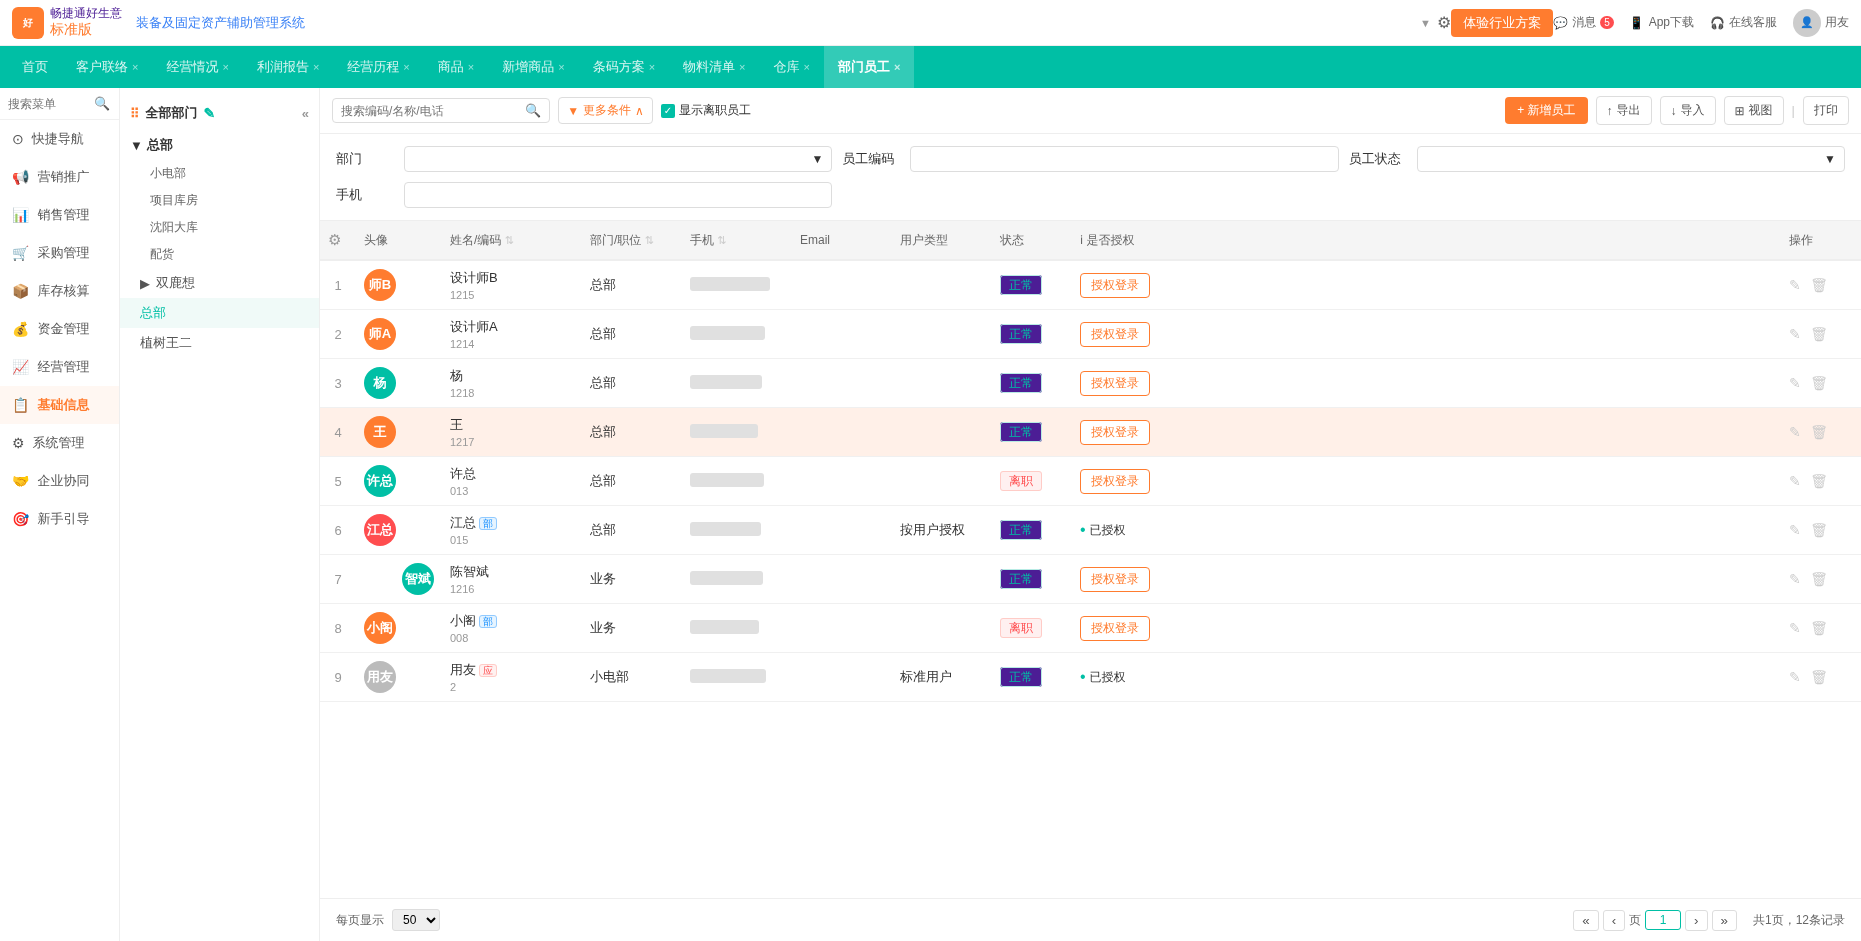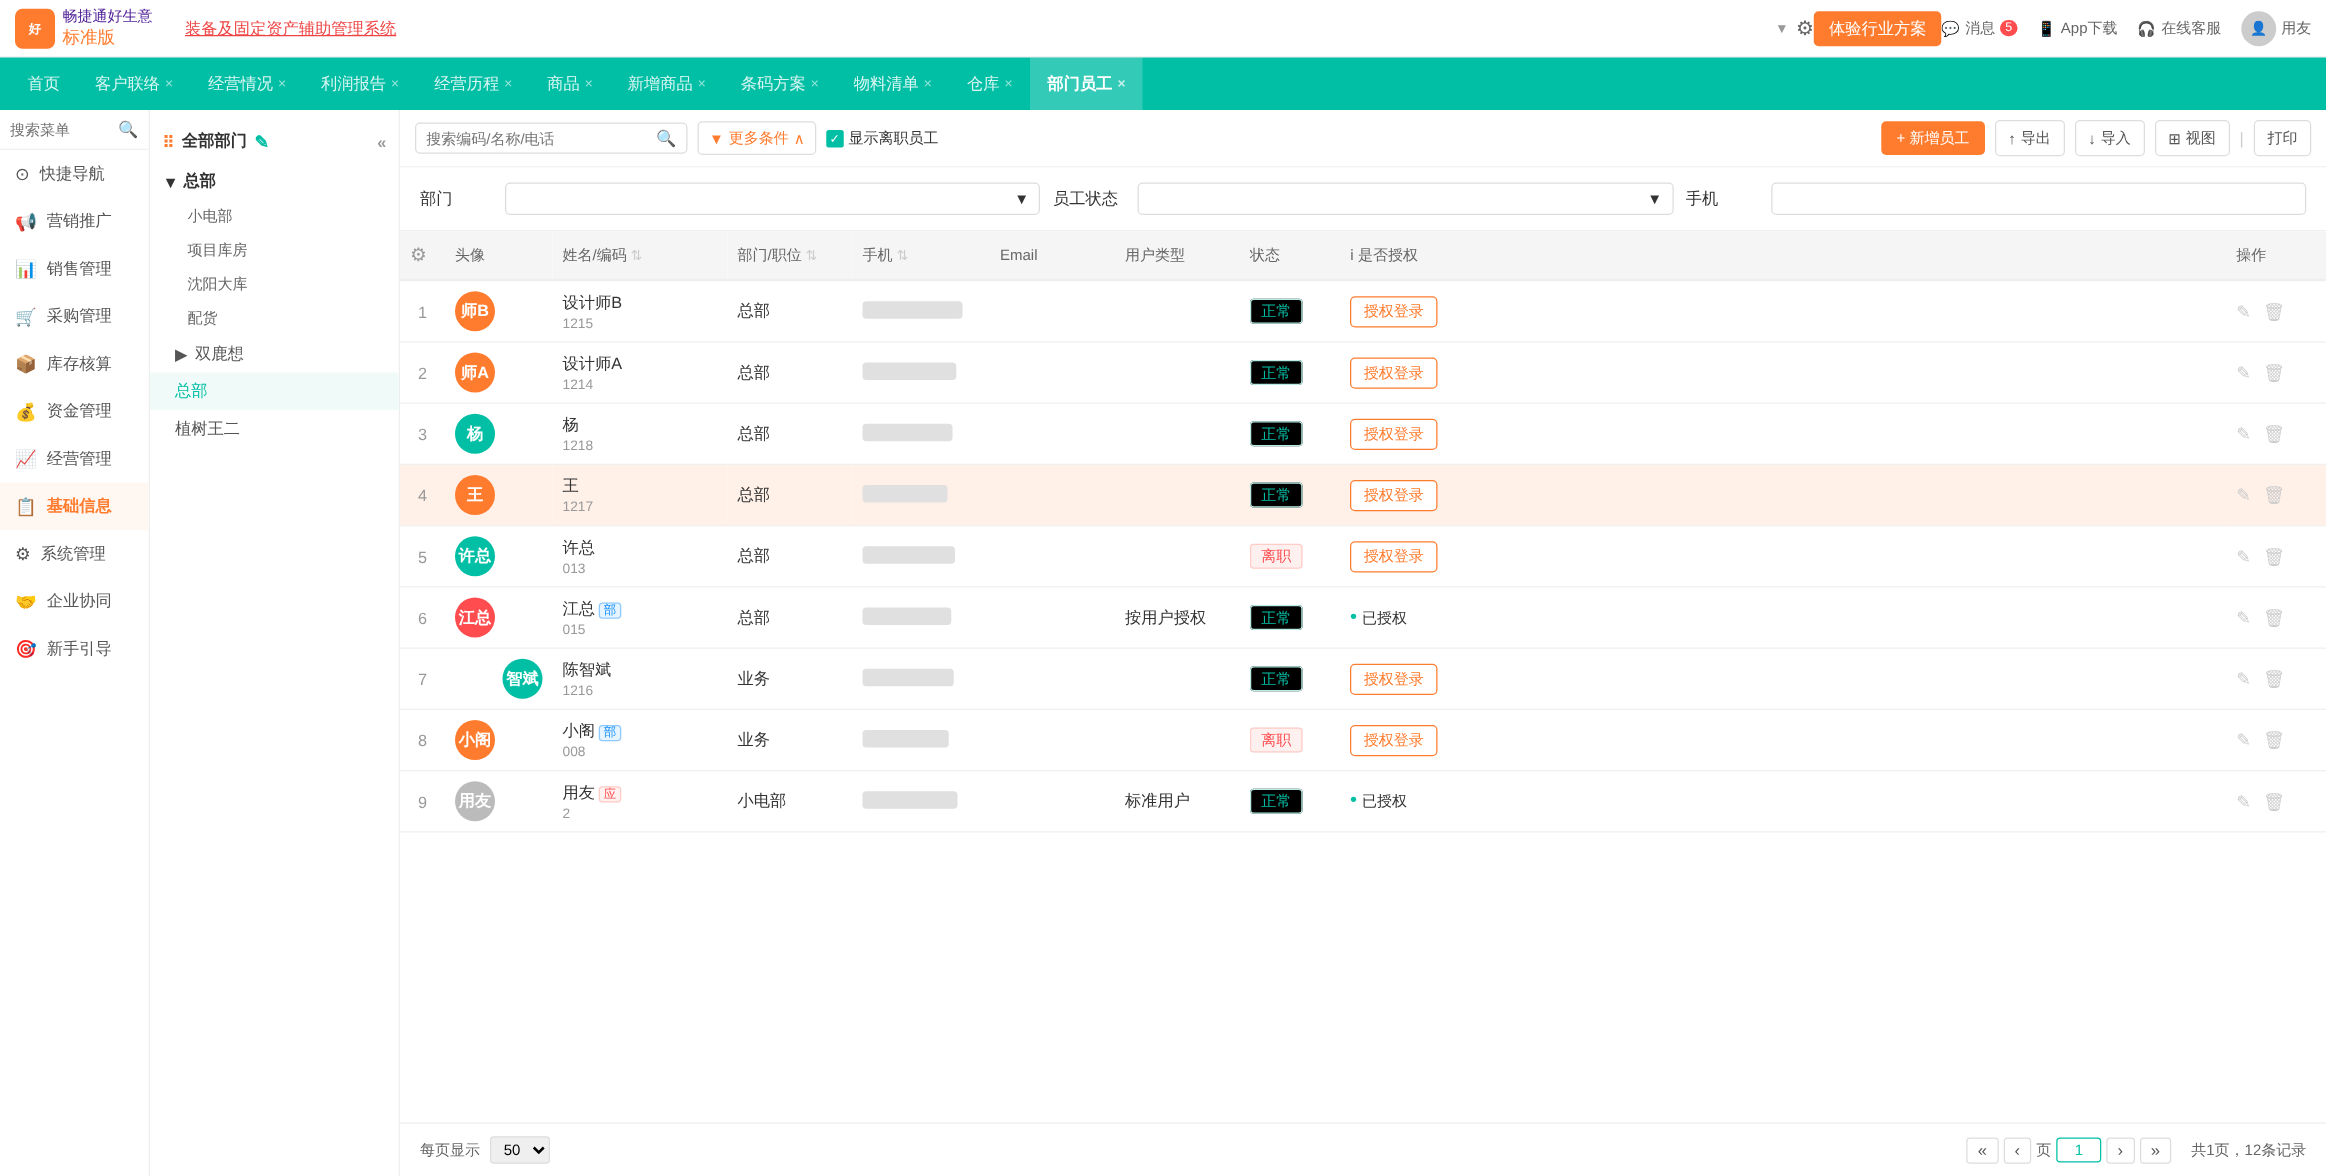--- a/index.html
+++ b/index.html
@@ -4,21 +4,21 @@
   <style>
     * { box-sizing: border-box; margin: 0; padding: 0; }
     body { font-family: 'Microsoft YaHei', Arial, sans-serif; font-size: 13px; background: #f5f5f5; color: #333; }
 
     
     .top-bar { display: flex; align-items: center; background: #fff; height: 46px; padding: 0 12px; border-bottom: 1px solid #eee; }
     .logo-area { display: flex; align-items: center; gap: 6px; min-width: 120px; }
     .logo-icon { width: 32px; height: 32px; background: #ff7c2f; border-radius: 6px; display: flex; align-items: center; justify-content: center; color: #fff; font-size: 10px; font-weight: bold; }
     .logo-text { font-size: 12px; color: #4c1d95; line-height: 1.3; }
     .logo-badge { font-size: 14px; color: #ff7c2f; }
-    .system-title { font-size: 13px; color: #ef4444; flex: 1; margin-left: 16px; text-decoration: underline; }
+    .system-title { font-size: 13px; color: #3b82f6; flex: 1; margin-left: 4px; }
     .top-bar-actions { display: flex; align-items: center; gap: 16px; margin-left: auto; }
     .top-btn { display: flex; align-items: center; gap: 4px; color: #666; font-size: 12px; cursor: pointer; }
     .top-btn .badge { background: #ff4d4f; color: #fff; border-radius: 8px; font-size: 10px; padding: 1px 4px; }
     .experience-btn { background: #ff7c2f; color: #fff; border: none; border-radius: 4px; padding: 5px 12px; font-size: 13px; cursor: pointer; }
     .gear-btn { color: #666; cursor: pointer; font-size: 16px; margin-left: 6px; }
     .dropdown-arrow { color: #999; font-size: 11px; margin-left: 4px; }
     .user-avatar { width: 28px; height: 28px; border-radius: 50%; background: #ccc; display: flex; align-items: center; justify-content: center; font-size: 11px; color: #fff; }
 
     
     .nav-tabs { background: #00bfa5; display: flex; align-items: center; height: 42px; padding: 0 8px; }
@@ -79,21 +79,21 @@
     table { width: 100%; border-collapse: collapse; }
     thead tr { background: #f5f5f5; border-bottom: 2px solid #eee; }
     th { padding: 10px 8px; font-size: 12px; color: #666; font-weight: normal; text-align: left; white-space: nowrap; border-bottom: 1px solid #eee; }
     td { padding: 8px 8px; font-size: 13px; color: #333; border-bottom: 1px solid #f0f0f0; vertical-align: middle; }
     tbody tr.highlighted { background: #fff0e8; }
     .avatar { width: 32px; height: 32px; border-radius: 50%; display: flex; align-items: center; justify-content: center; color: #fff; font-size: 13px; font-weight: bold; flex-shrink: 0; }
     .name-code { display: flex; flex-direction: column; gap: 2px; }
     .emp-name { font-size: 13px; color: #333; }
     .emp-code { font-size: 11px; color: #999; }
     .status-badge { padding: 2px 8px; border-radius: 3px; font-size: 12px; }
-    .status-normal { background: #000000; color: #00bfa5; border: 1px solid #b7ebe4; }
+    .status-normal { background: #4c1d95; color: #00bfa5; border: 1px solid #b7ebe4; }
     .status-resigned { background: #fff0f0; color: #ff4d4f; border: 1px solid #ffccc7; }
     .auth-btn { border: 1px solid #ff7c2f; color: #ff7c2f; background: #fff; border-radius: 4px; padding: 3px 10px; font-size: 12px; cursor: pointer; white-space: nowrap; }
     .authorized { color: #333; font-size: 12px; display: flex; align-items: center; gap: 4px; }
     .dot-green { color: #00bfa5; font-size: 16px; }
     .op-btn { color: #ccc; cursor: pointer; font-size: 14px; }
     .blurred-text { background: #e0e0e0; border-radius: 3px; height: 14px; display: inline-block; }
 
     
     .pagination { background: #fff; padding: 10px 16px; display: flex; align-items: center; gap: 8px; border-top: 1px solid #eee; font-size: 12px; }
     .page-label { color: #666; }
@@ -308,20 +308,24 @@
         </div>
       </div>
 
       <div class="advanced-filter">
         <div class="filter-row">
           <span class="filter-label">部门</span>
           <div class="filter-select" style="flex:1;border:1px solid #ddd;border-radius:4px;padding:5px 8px;font-size:12px;display:flex;align-items:center;justify-content:space-between;">
             <span></span>
             <span>▼</span>
           </div>
+        </div>
+        <div class="filter-row">
+          <span class="filter-label">员工编码</span>
+          <input class="filter-input" type="text" style="">
         </div>
         <div class="filter-row">
           <span class="filter-label">员工状态</span>
           <div class="filter-select" style="flex:1;border:1px solid #ddd;border-radius:4px;padding:5px 8px;font-size:12px;display:flex;align-items:center;justify-content:space-between;">
             <span></span>
             <span>▼</span>
           </div>
         </div>
         <div class="filter-row">
           <span class="filter-label">手机</span>

